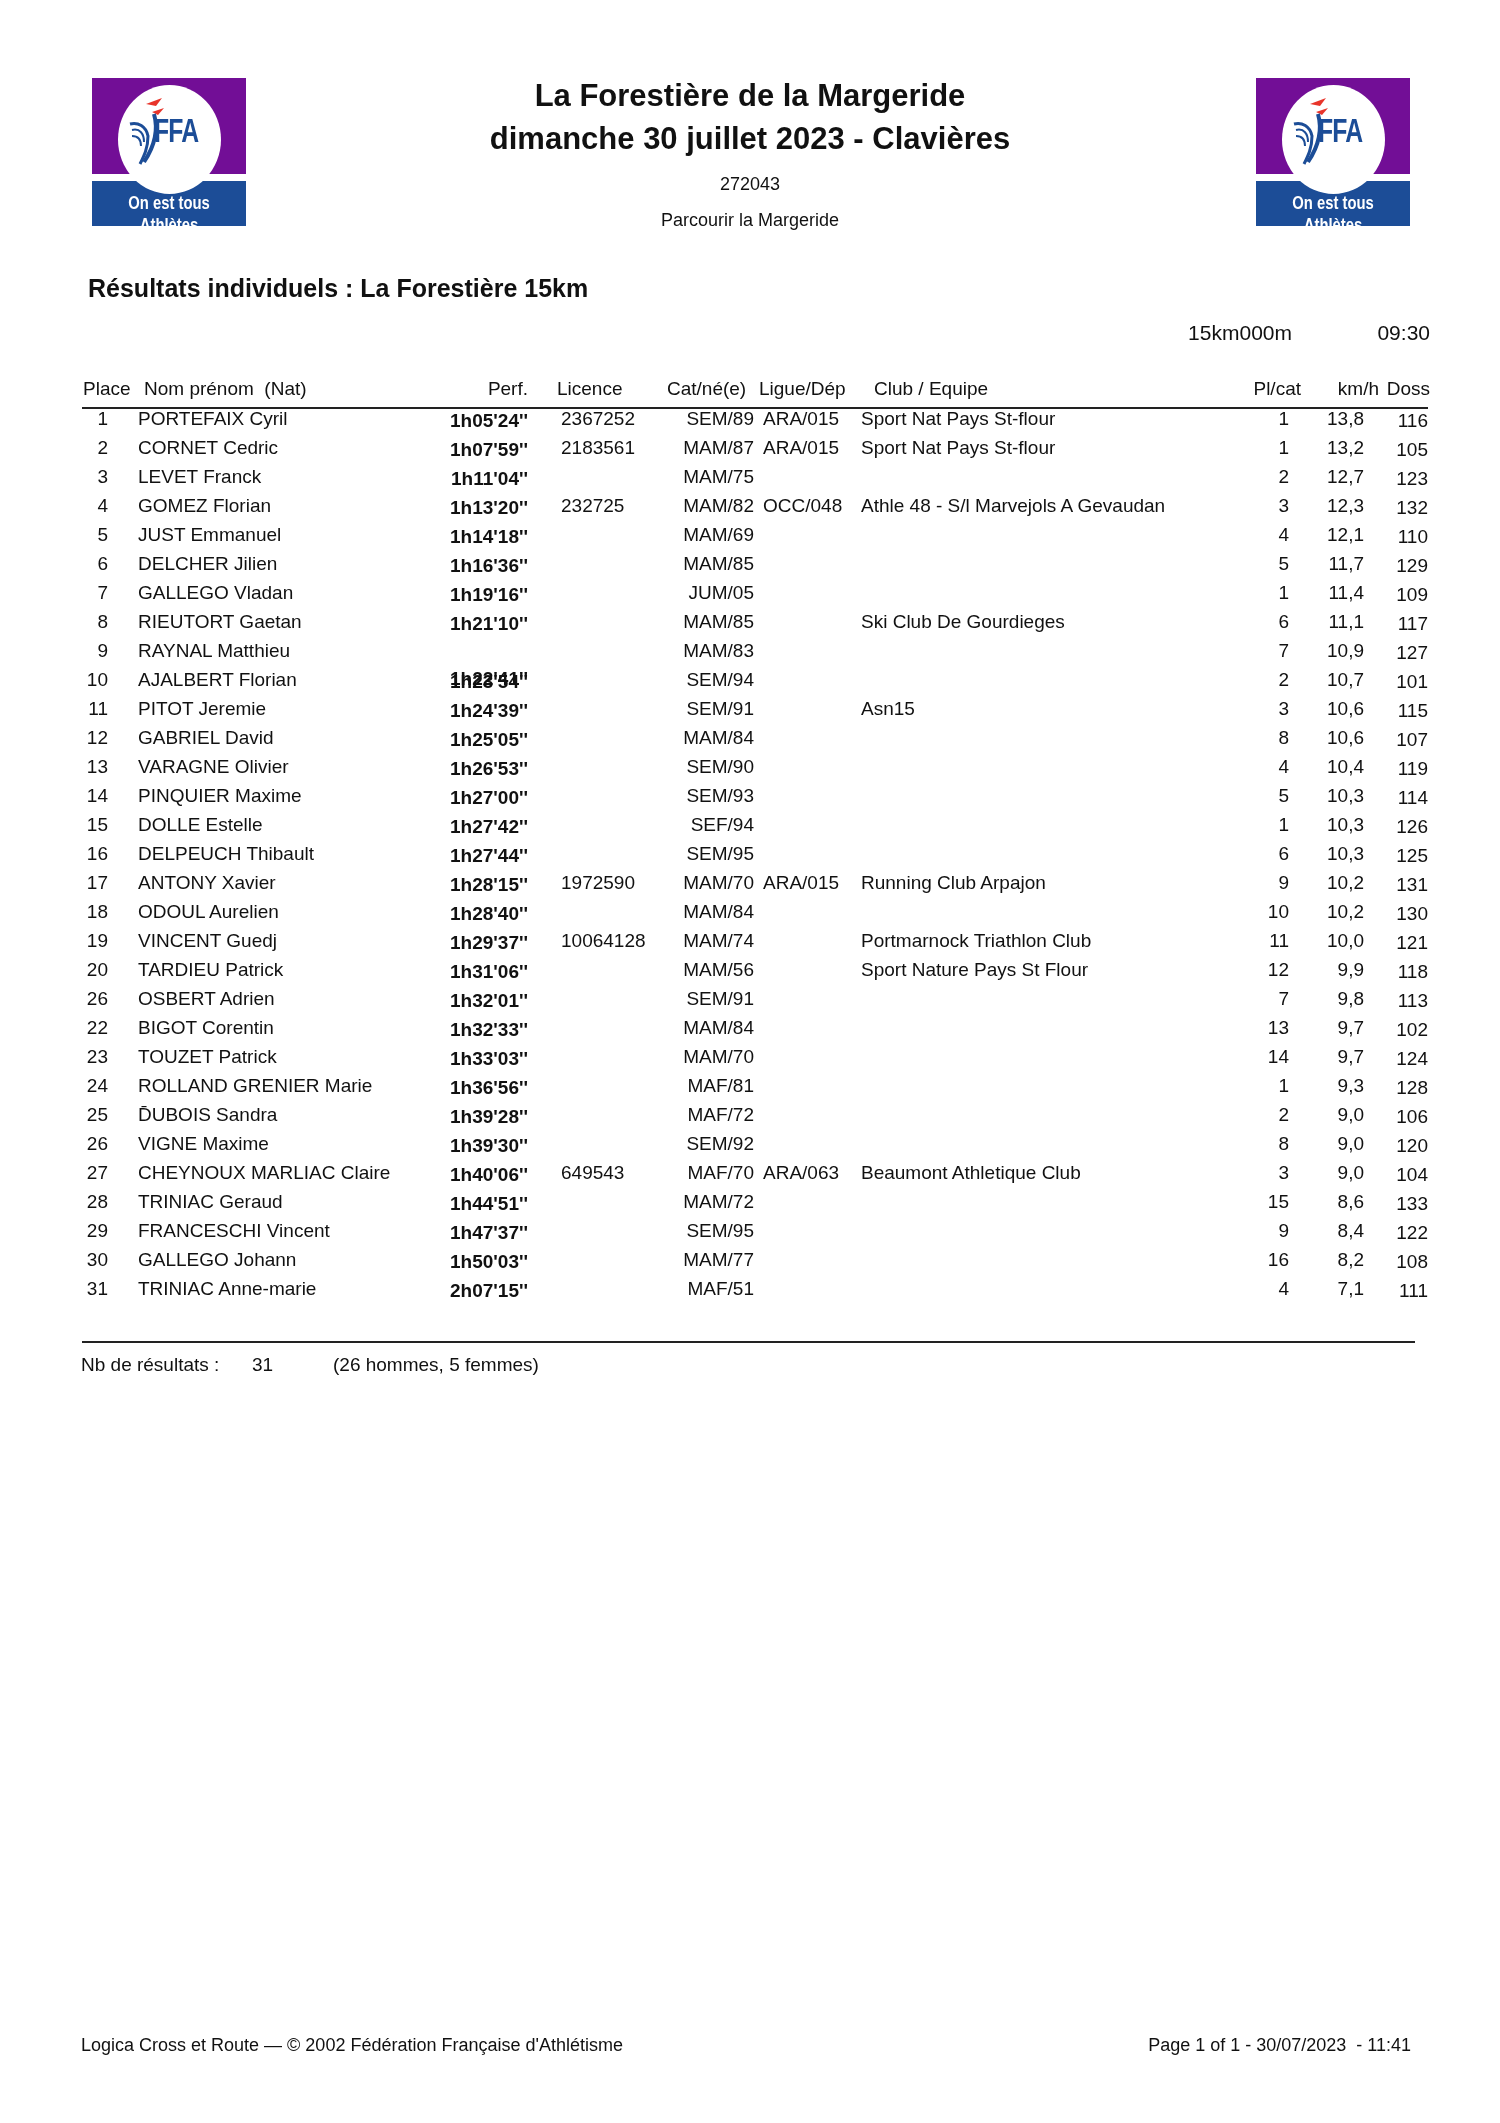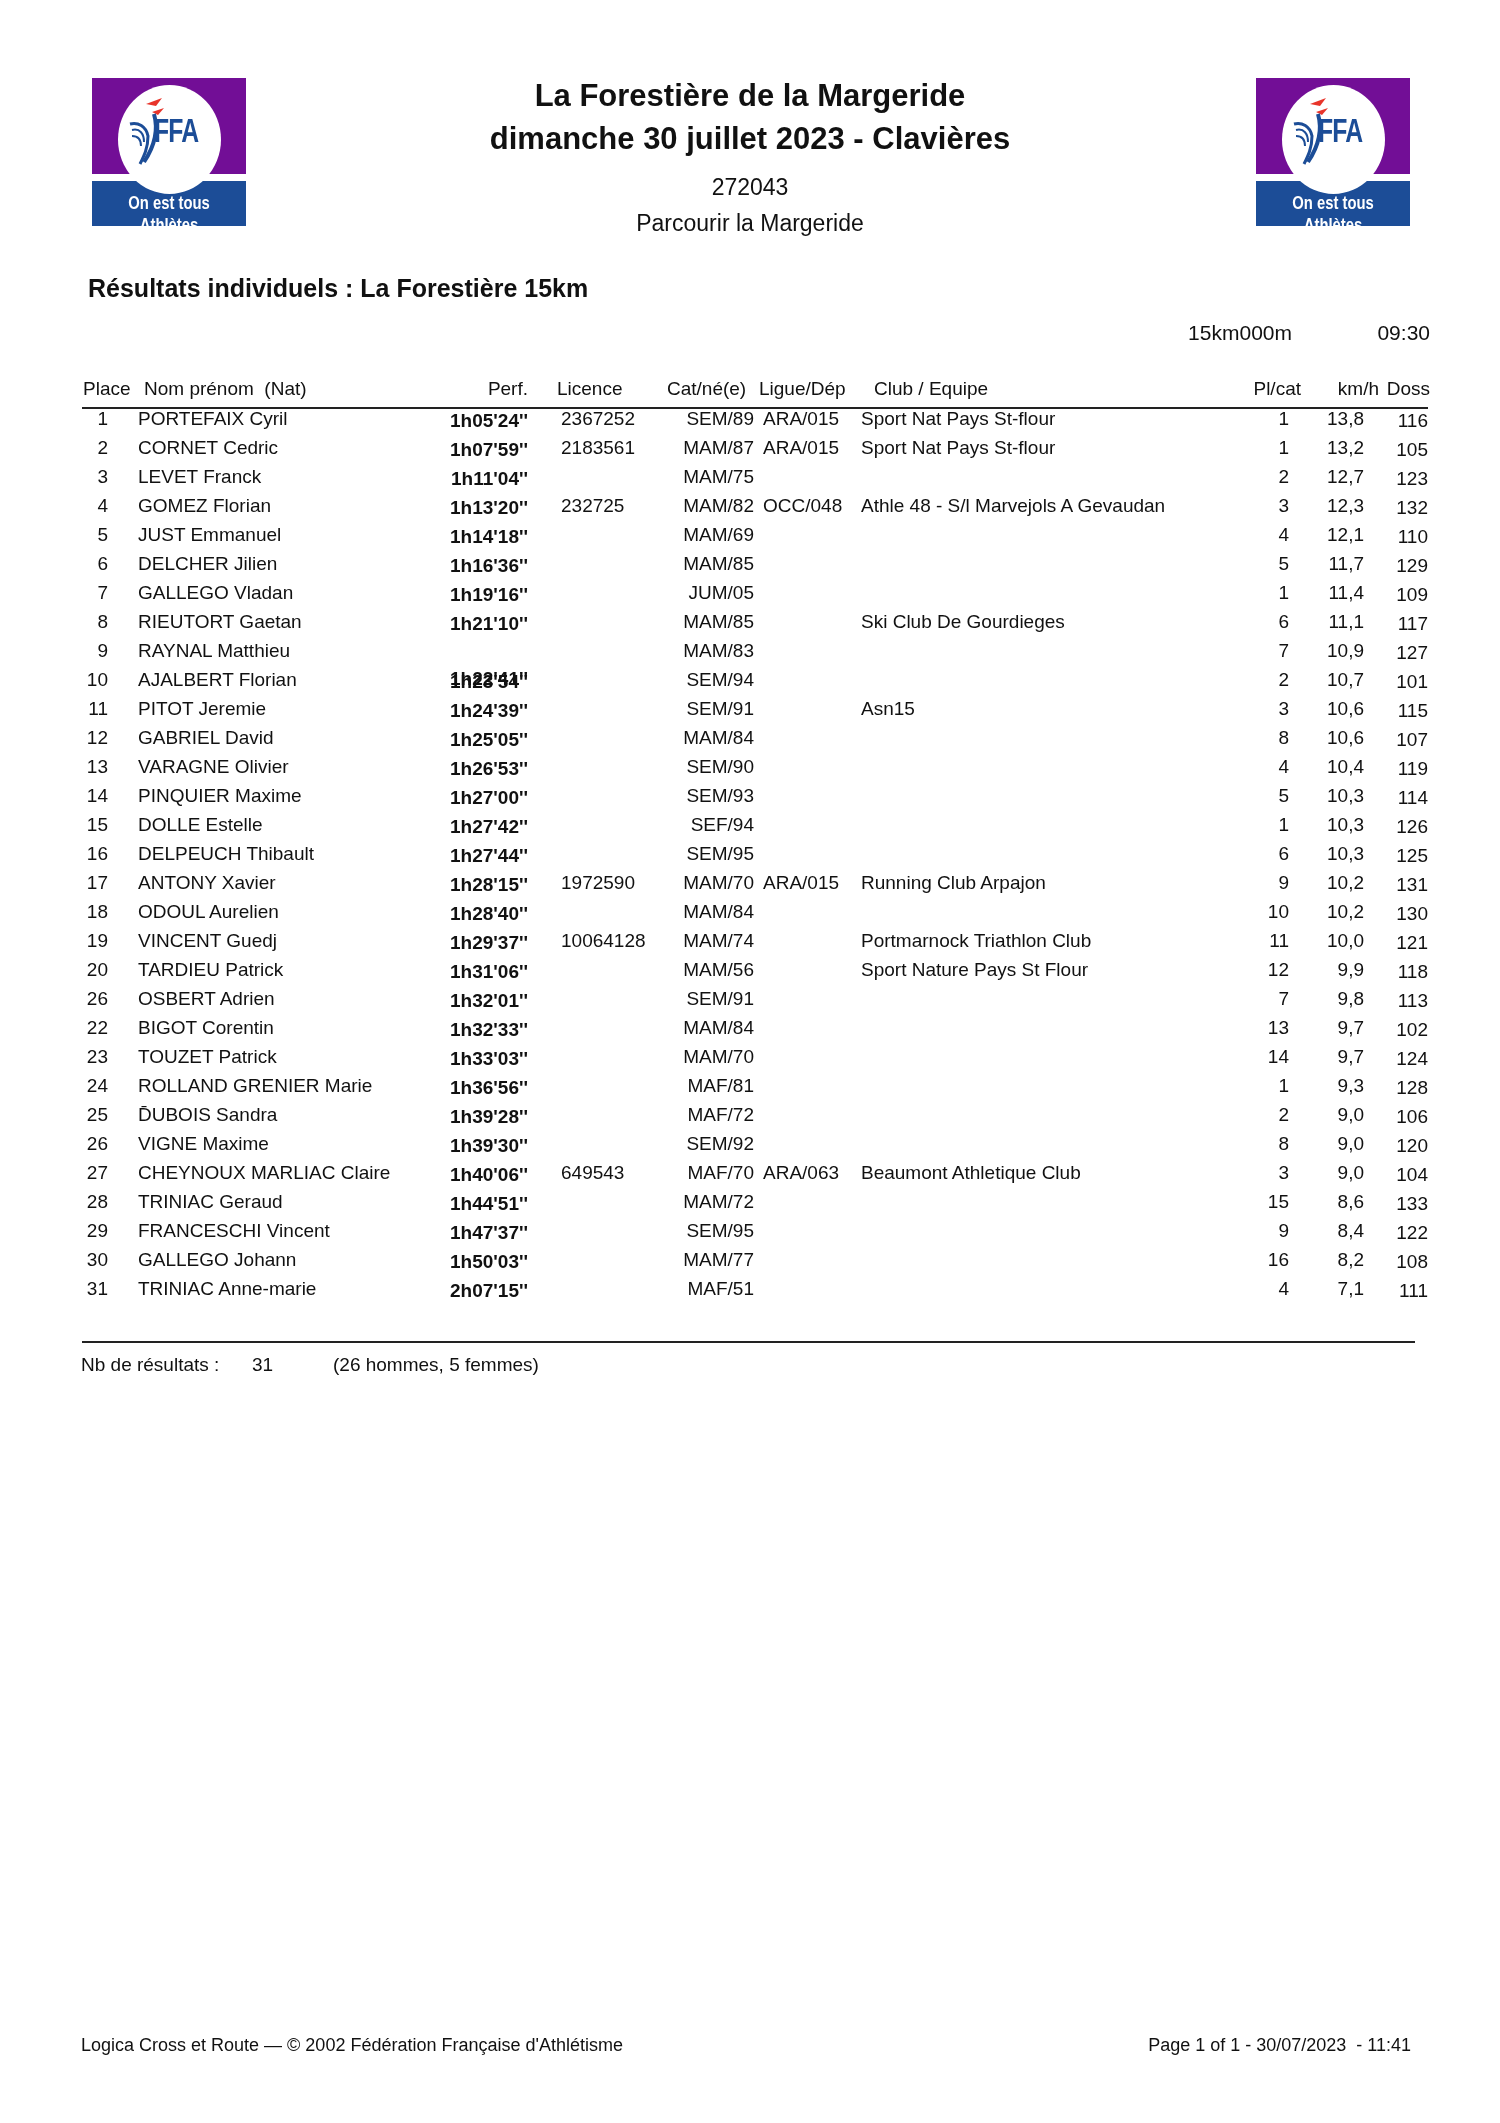--- a/index.html
+++ b/index.html
@@ -10,21 +10,21 @@
   
   .logo { position:absolute; width:154px; height:148px; }
   .logo .purple { position:absolute; left:0; top:0; width:154px; height:96px; background:#720e96; }
   .logo .blue { position:absolute; left:0; top:103px; width:154px; height:45px; background:#1c4d97; }
   .logo .circle { position:absolute; left:26px; top:7px; width:103px; height:109px; border-radius:50%; background:#ffffff; }
   .logo .ffa { position:absolute; left:62px; top:34px; font-family:"Liberation Sans", sans-serif; font-weight:bold; font-size:33px; color:#1c4d97; letter-spacing:-1px; transform:scaleX(0.75); transform-origin:left top; }
   .logo .swirl { position:absolute; left:36px; top:18px; width:40px; height:80px; }
   .logo .tag { position:absolute; left:0; top:114px; width:154px; text-align:center; color:#fff; font-weight:bold; font-size:19px; transform:scaleX(0.78); transform-origin:center top; }
 
   .title { position:absolute; left:0; width:1500px; text-align:center; font-weight:bold; font-size:31px; }
-  .subtitle { position:absolute; left:0; width:1500px; text-align:center; font-size:23px; }
+  .subtitle { position:absolute; left:0; width:1500px; text-align:center; font-size:18px; }
 
   .section-title { position:absolute; left:88px; top:274px; font-weight:bold; font-size:25px; }
 
   .meta { position:absolute; top:321px; font-size:21px; }
 
   .hdr { position:absolute; top:378px; font-size:19px; }
   .rule { position:absolute; height:2px; background:#222; }
 
   .row { position:absolute; left:0; width:1500px; height:29px; font-size:19px; }
   .cell { position:absolute; top:0; white-space:nowrap; }

